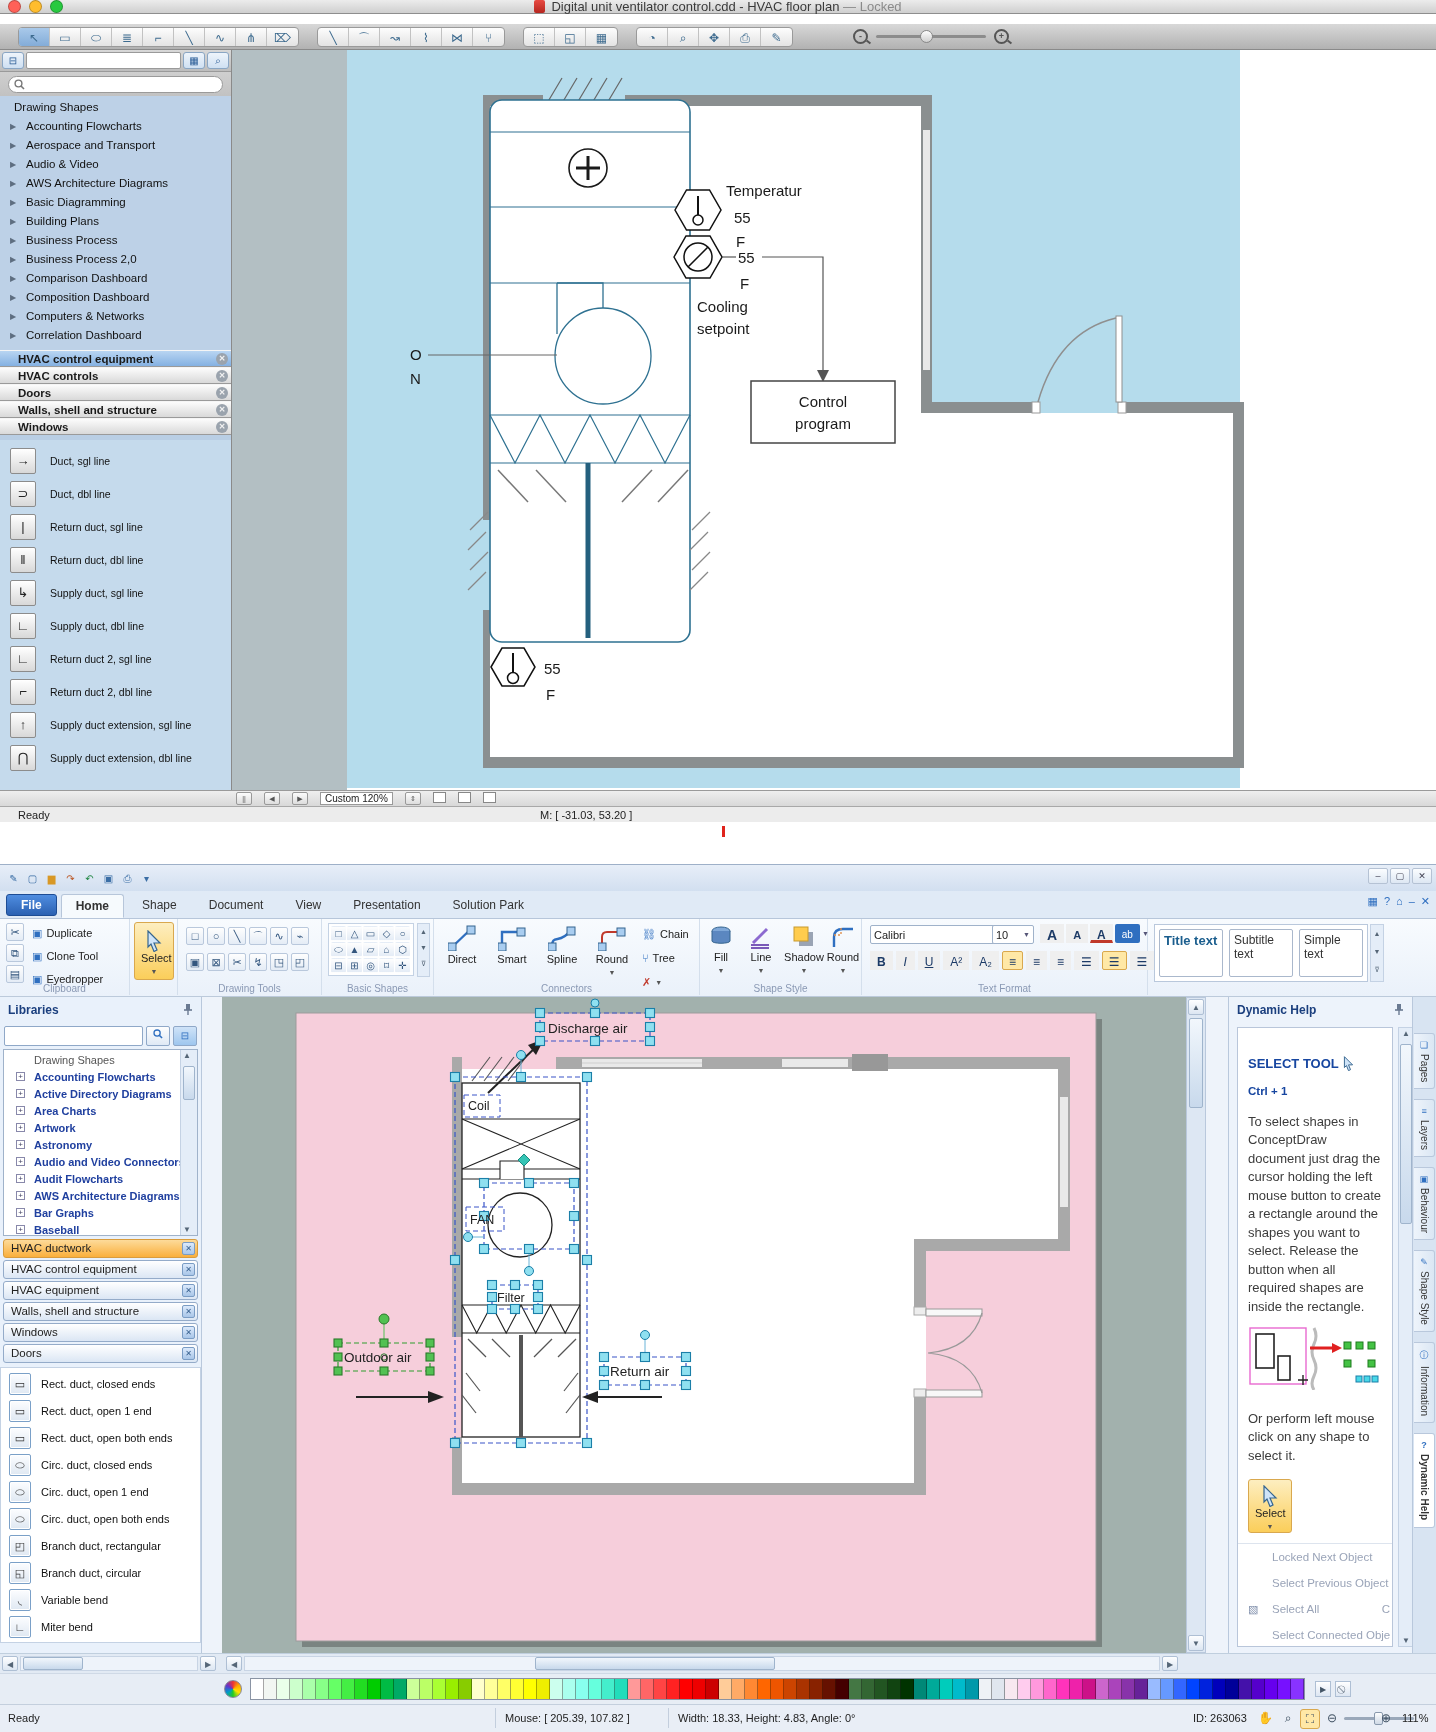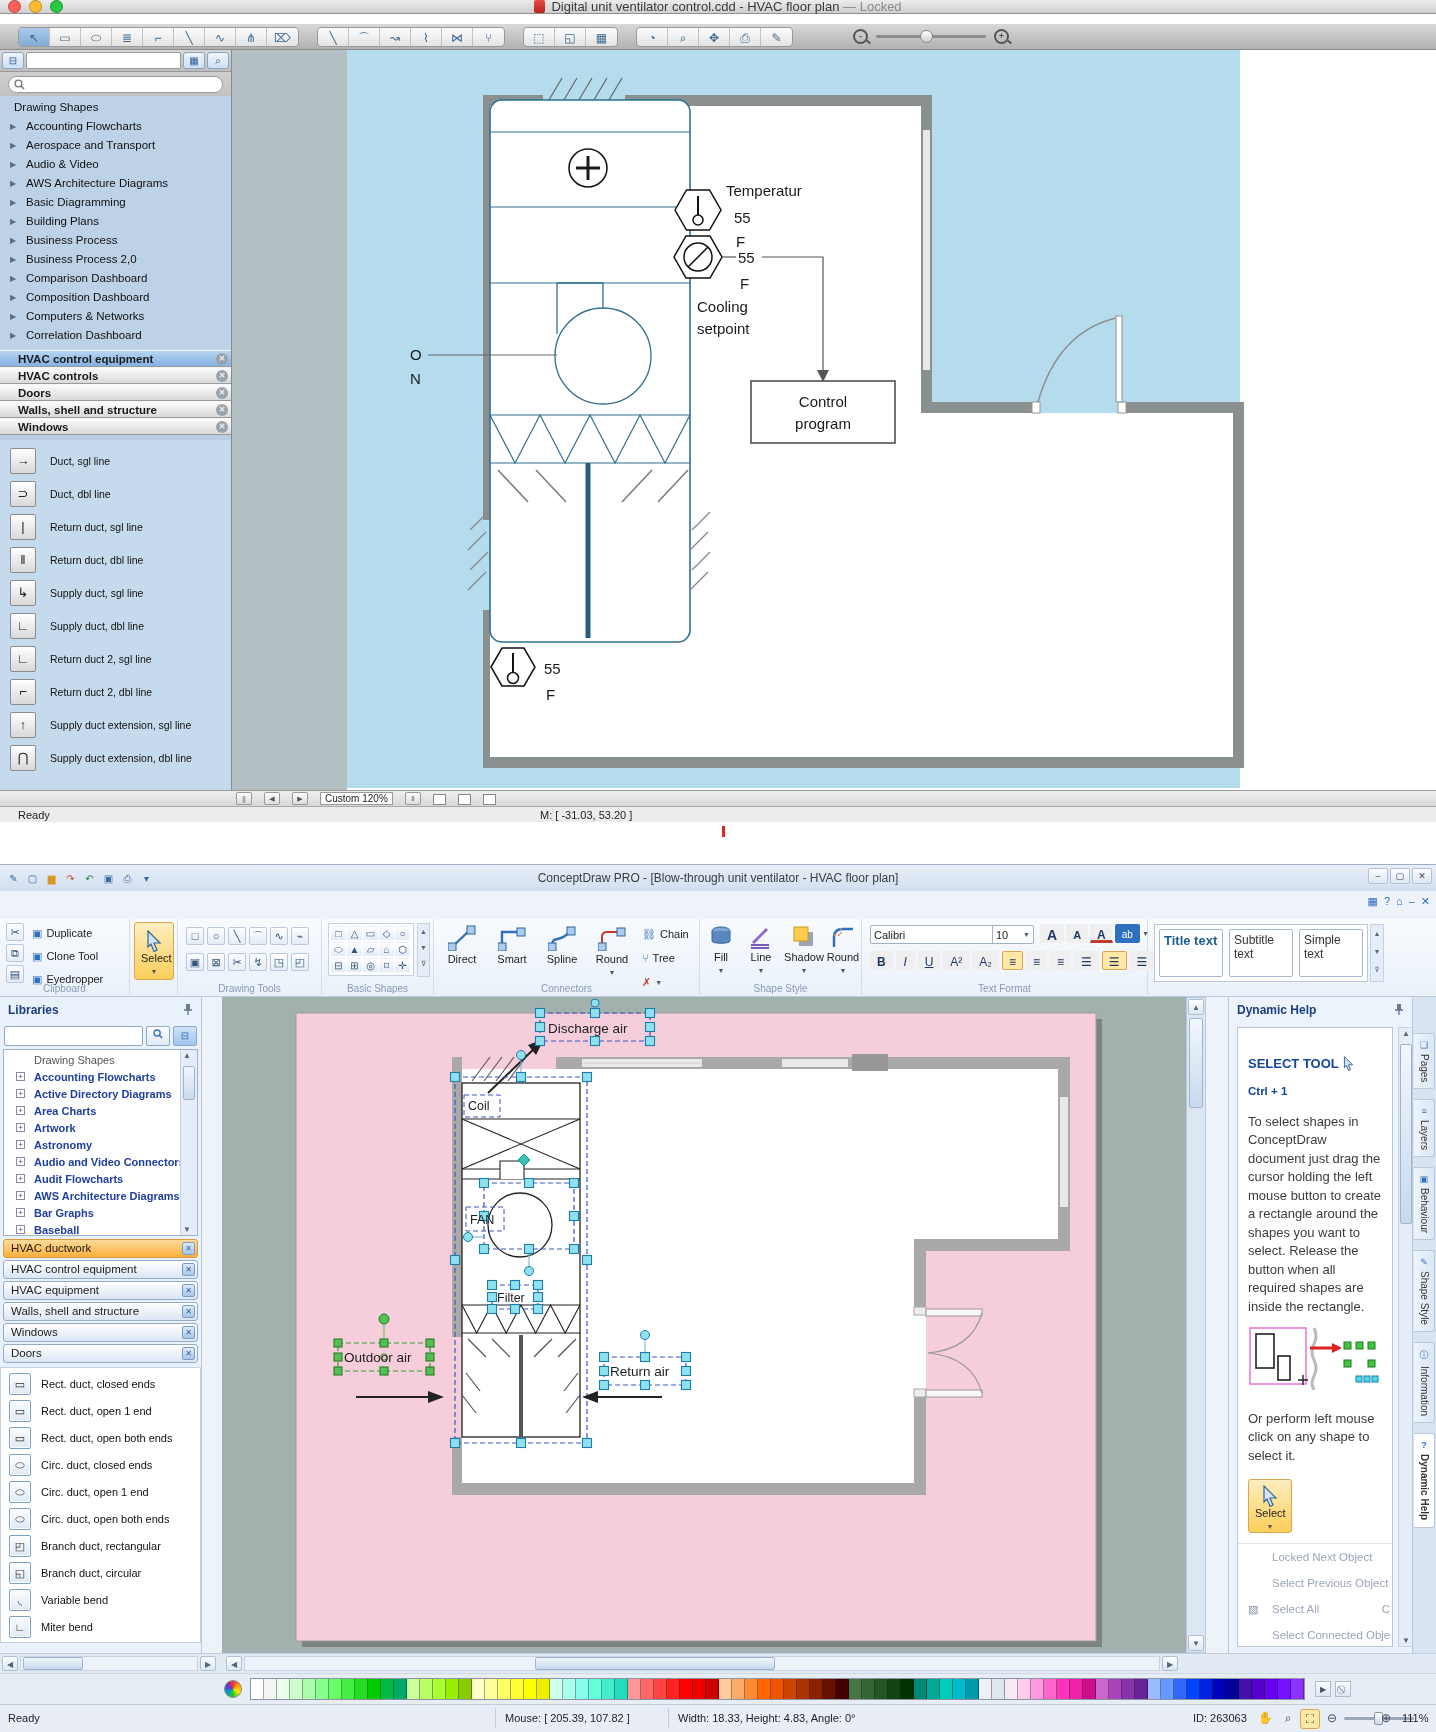--- a/index.html
+++ b/index.html
@@ -39,21 +39,21 @@
   .mac-tabs{height:90px}
   .m-tab{height:17px;line-height:16px;font-size:11.5px;font-weight:bold;color:#1a1a1a;background:linear-gradient(#fcfcfc,#d9d9d9);border-top:1px solid #f5f5f5;border-bottom:1px solid #9a9a9a;padding-left:18px;position:relative;white-space:nowrap}
   .m-tab.sel{background:linear-gradient(#b9d5f2,#84b1e2)}
   .m-tab-x{position:absolute;right:3px;top:2px;width:12px;height:12px;border-radius:50%;background:#9aa3ad;color:#f2f2f2;font-size:8px;line-height:12px;text-align:center}
   .mac-shapes{height:350px;background:#c5daec;padding-top:4px}
   .m-shape{height:33px;display:flex;align-items:center;padding-left:10px;gap:14px}
   .m-shape-ico{width:26px;height:26px;background:linear-gradient(#ffffff,#d8d8d8);border:1px solid #8c8c8c;border-radius:2px;box-shadow:inset 0 1px #fff;font-size:13px;color:#222;text-align:center;line-height:24px}
   .m-shape-lbl{font-size:10.5px;color:#111}
   .mac-canvas{left:232px;top:50px;width:1204px;height:740px;background:#fff;overflow:hidden}
   .mac-zoomrow{left:0;top:790px;width:1436px;height:16px;background:linear-gradient(#efefef,#d8d8d8);border-top:1px solid #9a9a9a;font-size:10px;color:#222}
-  .mzr{position:absolute;top:1px;height:13px;display:flex;align-items:flex-end;gap:12px}
+  .mzr{position:absolute;top:1px;height:13px;display:flex;align-items:flex-start;gap:12px}
   .mz-btn{width:16px;height:13px;background:linear-gradient(#fcfcfc,#ddd);border:1px solid #999;border-radius:2px;font-size:7px;color:#555;text-align:center;line-height:12px}
   .mz-zoom{height:13px;background:#fff;border:1px solid #999;padding:0 4px;line-height:12px;font-size:10px}
   .mz-pg{width:13px;height:11px;background:#fff;border:1px solid #888}
   .mac-status{left:0;top:806px;width:1436px;height:16px;background:#ececec;border-top:1px solid #a8a8a8;font-size:11px;color:#222}
   .gap-tick{left:722px;top:826px;width:3px;height:11px;background:#e0241c}
 
   
   .win{left:0;top:864px;width:1436px;height:868px;background:#eef3fa;border-top:1px solid #9eb0c8}
   .w-title{position:absolute;left:0;top:0;width:100%;height:26px;background:linear-gradient(#e7eef8,#d2dff0);display:flex;align-items:center;font-size:12px;color:#3c3c3c}
   .qa{display:flex;gap:4px;margin-left:6px;align-items:center}
@@ -411,28 +411,36 @@
       <span class="qa">
         <span class="qi">✎</span>
         <span class="qi">▢</span>
         <span class="qi" style="color:#d89826">▆</span>
         <span class="qi" style="color:#b52">↷</span>
         <span class="qi" style="color:#284">↶</span>
         <span class="qi">▣</span>
         <span class="qi">⎙</span>
         <span class="qi">▾</span>
       </span>
-      <span class="w-title-text">ConceptDraw PRO - [Blow-through unit ventilator - HVAC floor plan]</span>
       <span class="w-winbtns">
         <span>–</span>
         <span>▢</span>
         <span>✕</span>
       </span>
     </div>
 
+    <div class="w-tabs">
+        <span class="w-tab"><span>File</span></span>
+        <span class="w-tab sel"><span>Home</span></span>
+        <span class="w-tab"><span>Shape</span></span>
+        <span class="w-tab"><span>Document</span></span>
+        <span class="w-tab"><span>View</span></span>
+        <span class="w-tab"><span>Presentation</span></span>
+        <span class="w-tab"><span>Solution Park</span></span>
+      </div>
     <span class="w-ribbonbtns">
       <span>▦</span>
       <span>?</span>
       <span>⌂</span>
       <span>–</span>
       <span>✕</span>
     </span>
 
     <div class="w-ribbon">
 

